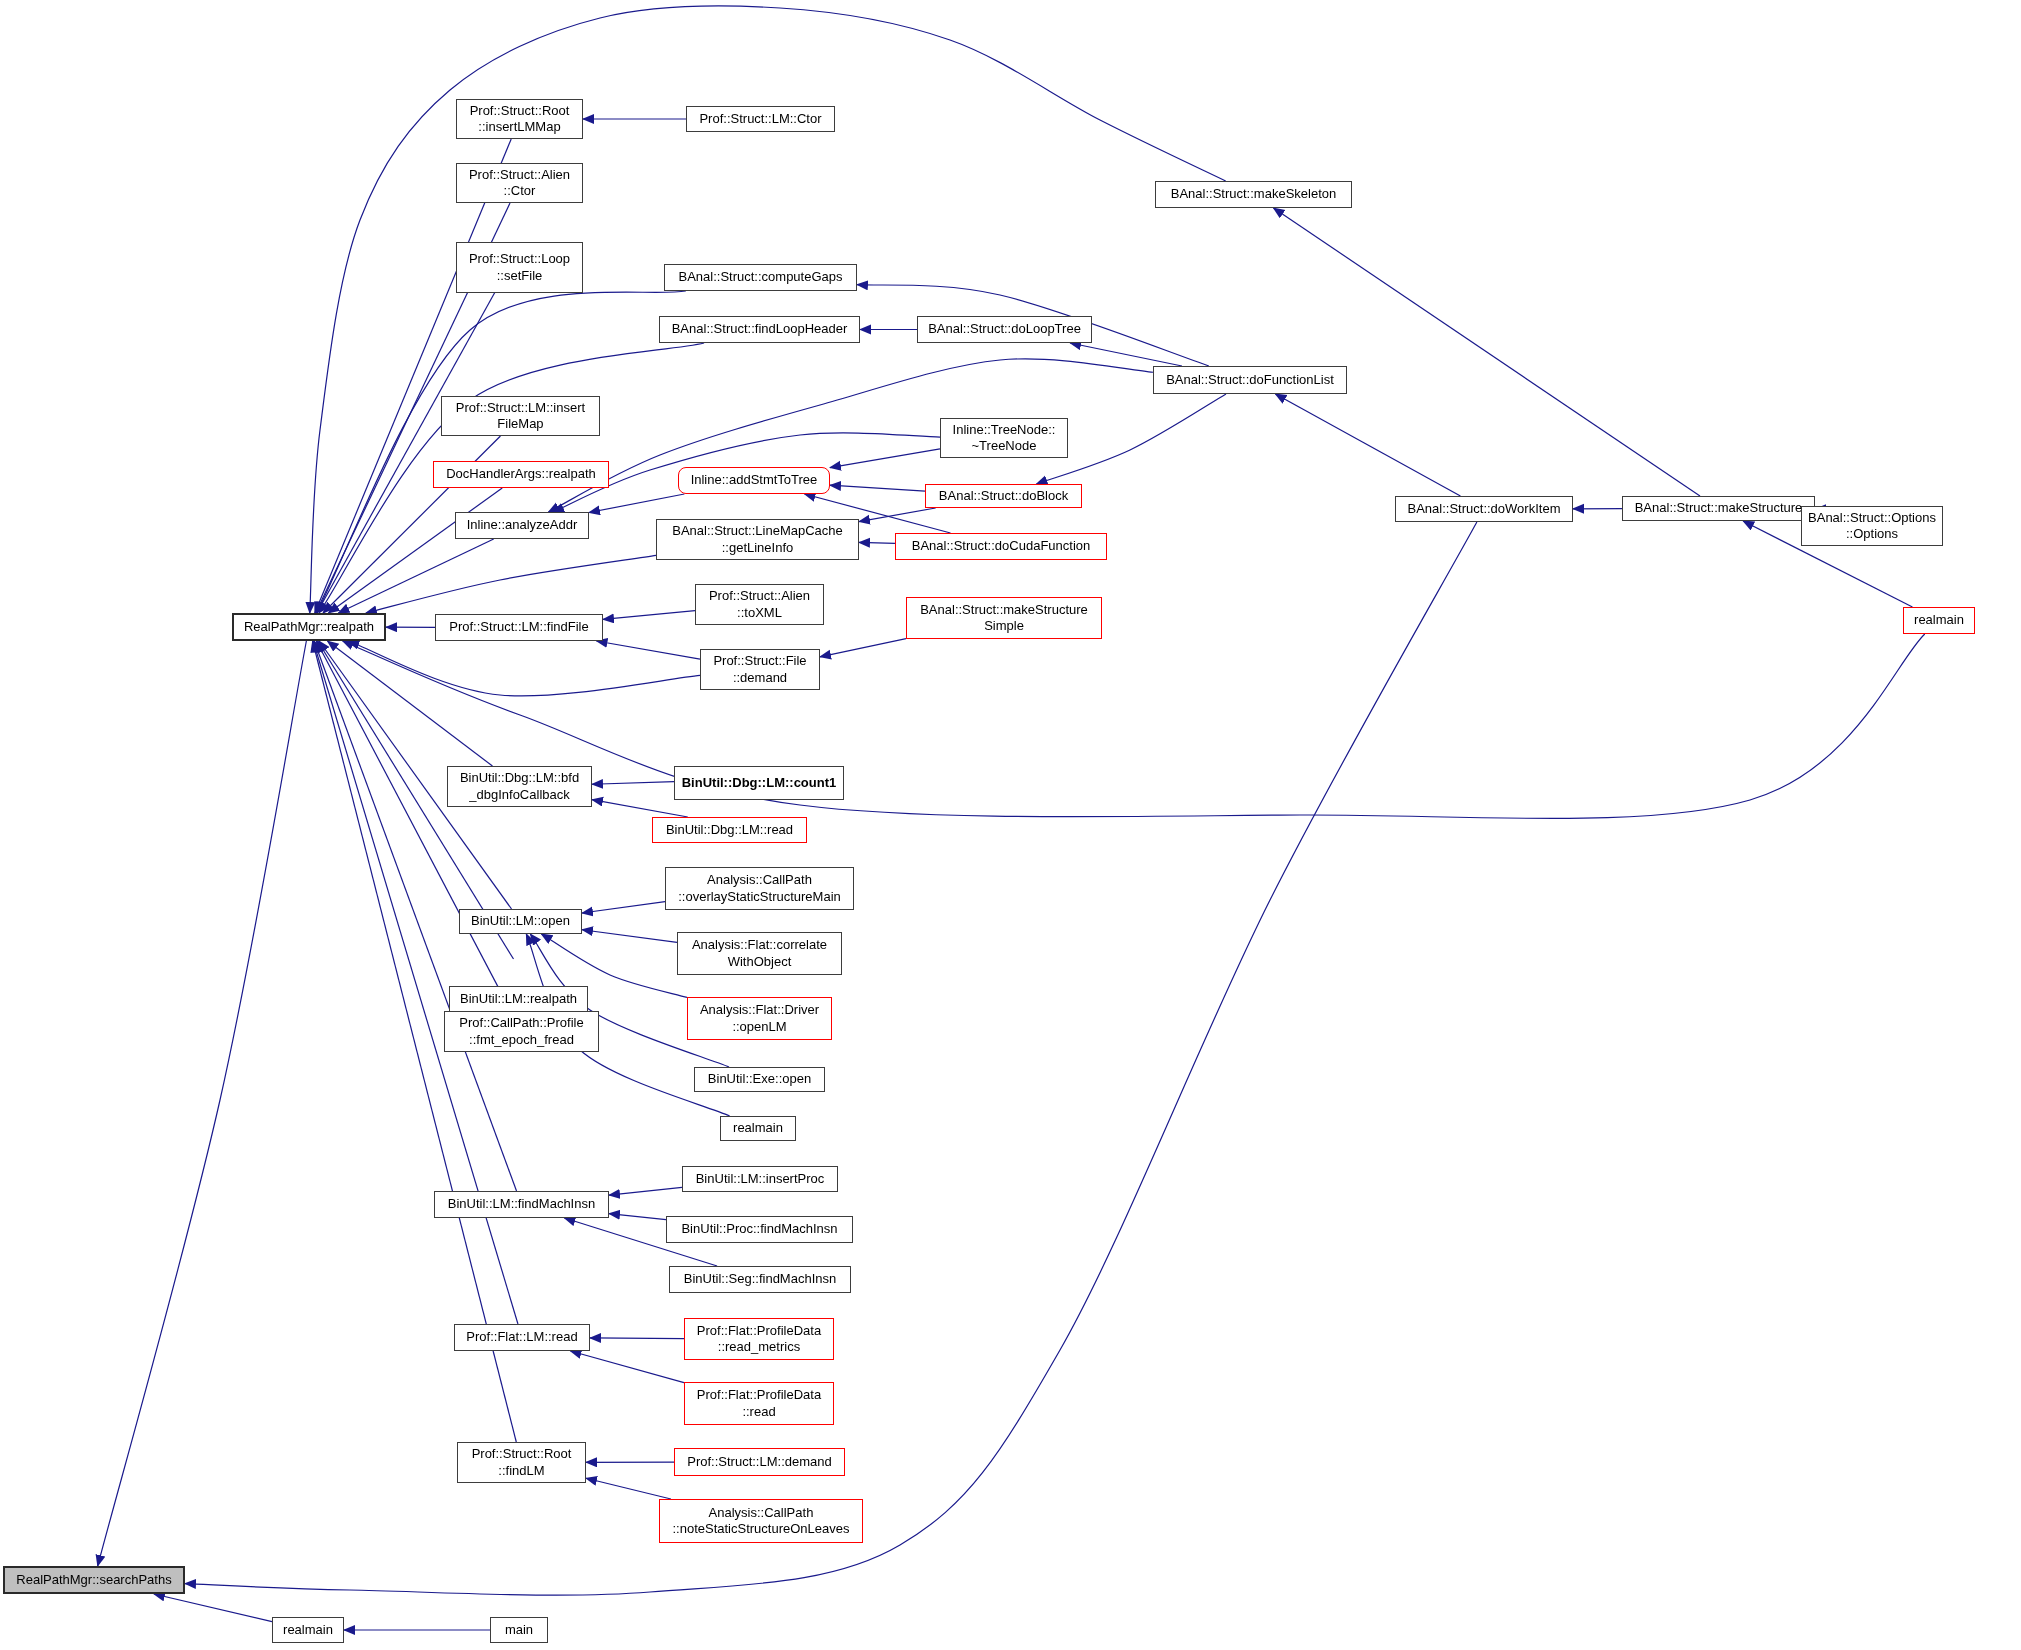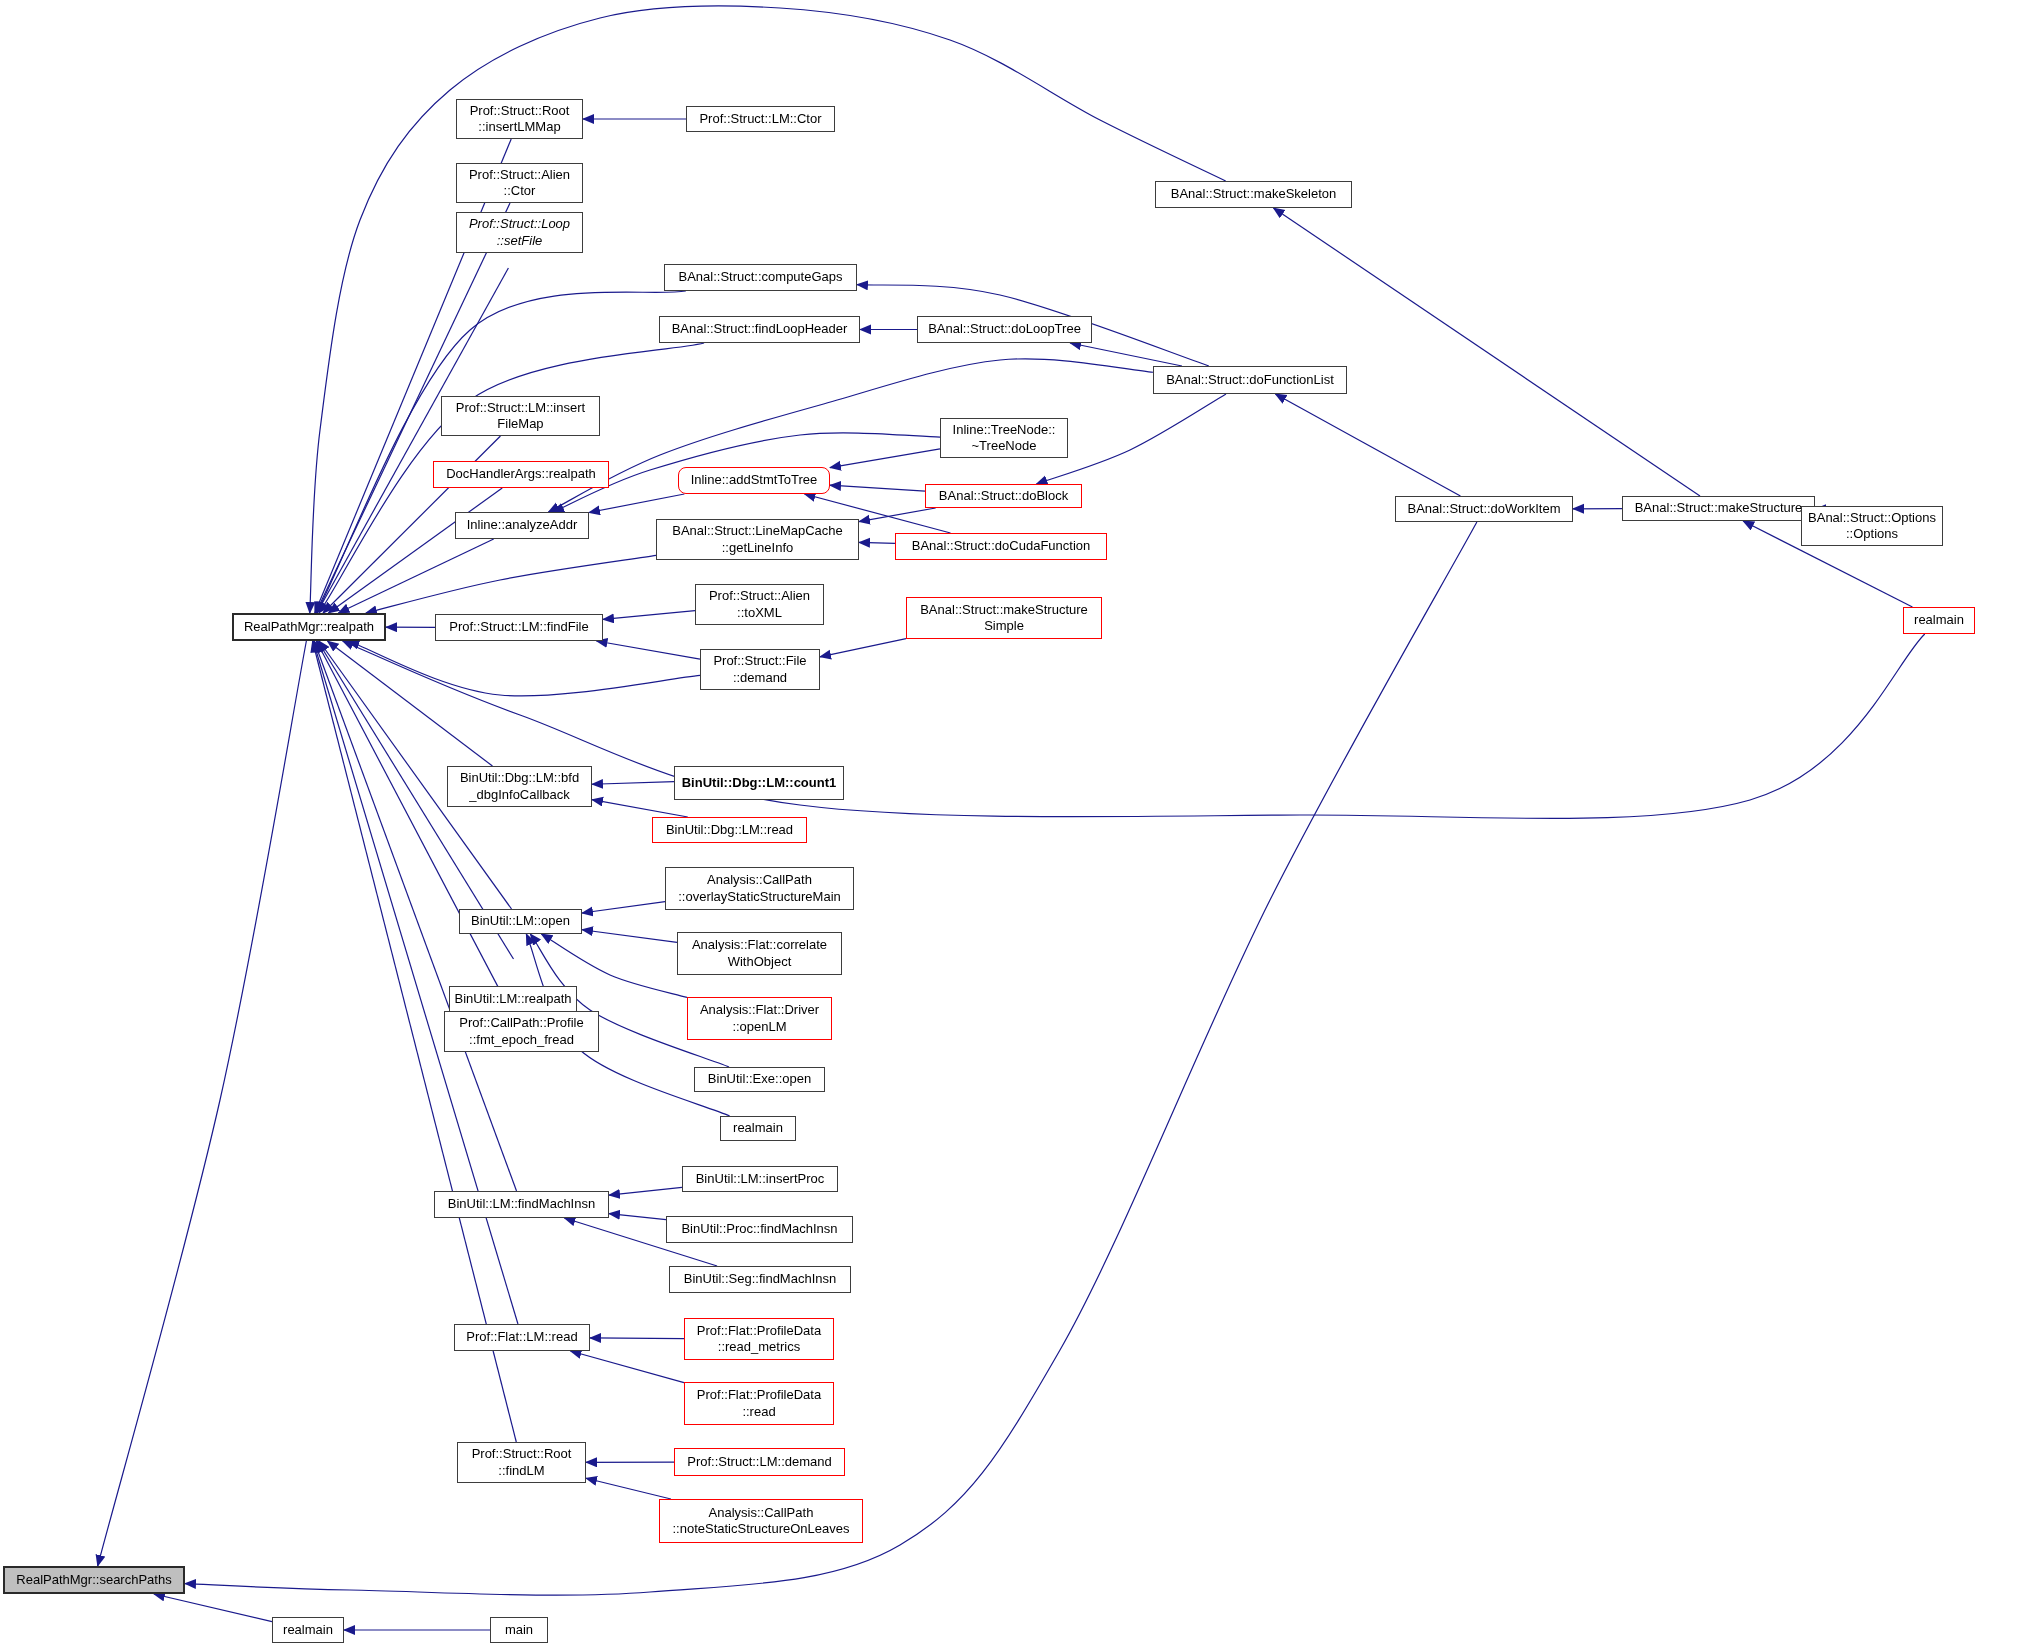--- a/index.html
+++ b/index.html
@@ -90,21 +90,21 @@
   </svg>
 <div class="node focus" style="left: 232px; top: 613px; width: 154px; height: 28px;">RealPathMgr::realpath</div>
     <div class="node subject" style="left: 3px; top: 1566px; width: 182px; height: 28px;">RealPathMgr::searchPaths</div>
     <div class="node normal" style="left: 272px; top: 1617px; width: 72px; height: 26px;">realmain</div>
     <div class="node normal" style="left: 490px; top: 1617px; width: 58px; height: 26px;">main</div>
     <div class="node normal" style="left: 456px; top: 99px; width: 127px; height: 40px;">Prof::Struct::Root
 ::insertLMMap</div>
     <div class="node normal" style="left: 686px; top: 106px; width: 149px; height: 26px;">Prof::Struct::LM::Ctor</div>
     <div class="node normal" style="left: 456px; top: 163px; width: 127px; height: 40px;">Prof::Struct::Alien
 ::Ctor</div>
-    <div class="node normal" style="left: 456px; top: 212px; width: 127px; height: 41px; font-style: italic;">Prof::Struct::Loop
+    <div class="node normal" style="left: 456px; top: 242px; width: 127px; height: 51px;">Prof::Struct::Loop
 ::setFile</div>
     <div class="node normal" style="left: 664px; top: 264px; width: 193px; height: 27px;">BAnal::Struct::computeGaps</div>
     <div class="node normal" style="left: 659px; top: 316px; width: 201px; height: 27px;">BAnal::Struct::findLoopHeader</div>
     <div class="node normal" style="left: 917px; top: 316px; width: 175px; height: 27px;">BAnal::Struct::doLoopTree</div>
     <div class="node normal" style="left: 441px; top: 396px; width: 159px; height: 40px;">Prof::Struct::LM::insert
 FileMap</div>
     <div class="node red" style="left: 433px; top: 461px; width: 176px; height: 27px;">DocHandlerArgs::realpath</div>
     <div class="node normal" style="left: 940px; top: 418px; width: 128px; height: 40px;">Inline::TreeNode::
 ~TreeNode</div>
     <div class="node red" style="left: 678px; top: 467px; width: 152px; height: 27px; border-radius: 8px;">Inline::addStmtToTree</div>
@@ -129,21 +129,21 @@
     <div class="node red" style="left: 1903px; top: 607px; width: 72px; height: 27px;">realmain</div>
     <div class="node normal" style="left: 447px; top: 766px; width: 145px; height: 41px;">BinUtil::Dbg::LM::bfd
 _dbgInfoCallback</div>
     <div class="node normal" style="left: 674px; top: 766px; width: 170px; height: 34px; font-weight: bold;">BinUtil::Dbg::LM::count1</div>
     <div class="node red" style="left: 652px; top: 817px; width: 155px; height: 26px;">BinUtil::Dbg::LM::read</div>
     <div class="node normal" style="left: 665px; top: 867px; width: 189px; height: 43px;">Analysis::CallPath
 ::overlayStaticStructureMain</div>
     <div class="node normal" style="left: 459px; top: 909px; width: 123px; height: 25px;">BinUtil::LM::open</div>
     <div class="node normal" style="left: 677px; top: 932px; width: 165px; height: 43px;">Analysis::Flat::correlate
 WithObject</div>
-    <div class="node normal" style="left: 449px; top: 986px; width: 128px; height: 26px;">BinUtil::LM::realpath</div>
+    <div class="node normal" style="left: 449px; top: 986px; width: 139px; height: 26px;">BinUtil::LM::realpath</div>
     <div class="node red" style="left: 687px; top: 997px; width: 145px; height: 43px;">Analysis::Flat::Driver
 ::openLM</div>
     <div class="node normal" style="left: 444px; top: 1011px; width: 155px; height: 41px;">Prof::CallPath::Profile
 ::fmt_epoch_fread</div>
     <div class="node normal" style="left: 694px; top: 1067px; width: 131px; height: 25px;">BinUtil::Exe::open</div>
     <div class="node normal" style="left: 720px; top: 1116px; width: 76px; height: 25px;">realmain</div>
     <div class="node normal" style="left: 682px; top: 1166px; width: 156px; height: 26px;">BinUtil::LM::insertProc</div>
     <div class="node normal" style="left: 434px; top: 1191px; width: 175px; height: 27px;">BinUtil::LM::findMachInsn</div>
     <div class="node normal" style="left: 666px; top: 1216px; width: 187px; height: 27px;">BinUtil::Proc::findMachInsn</div>
     <div class="node normal" style="left: 669px; top: 1266px; width: 182px; height: 27px;">BinUtil::Seg::findMachInsn</div>

